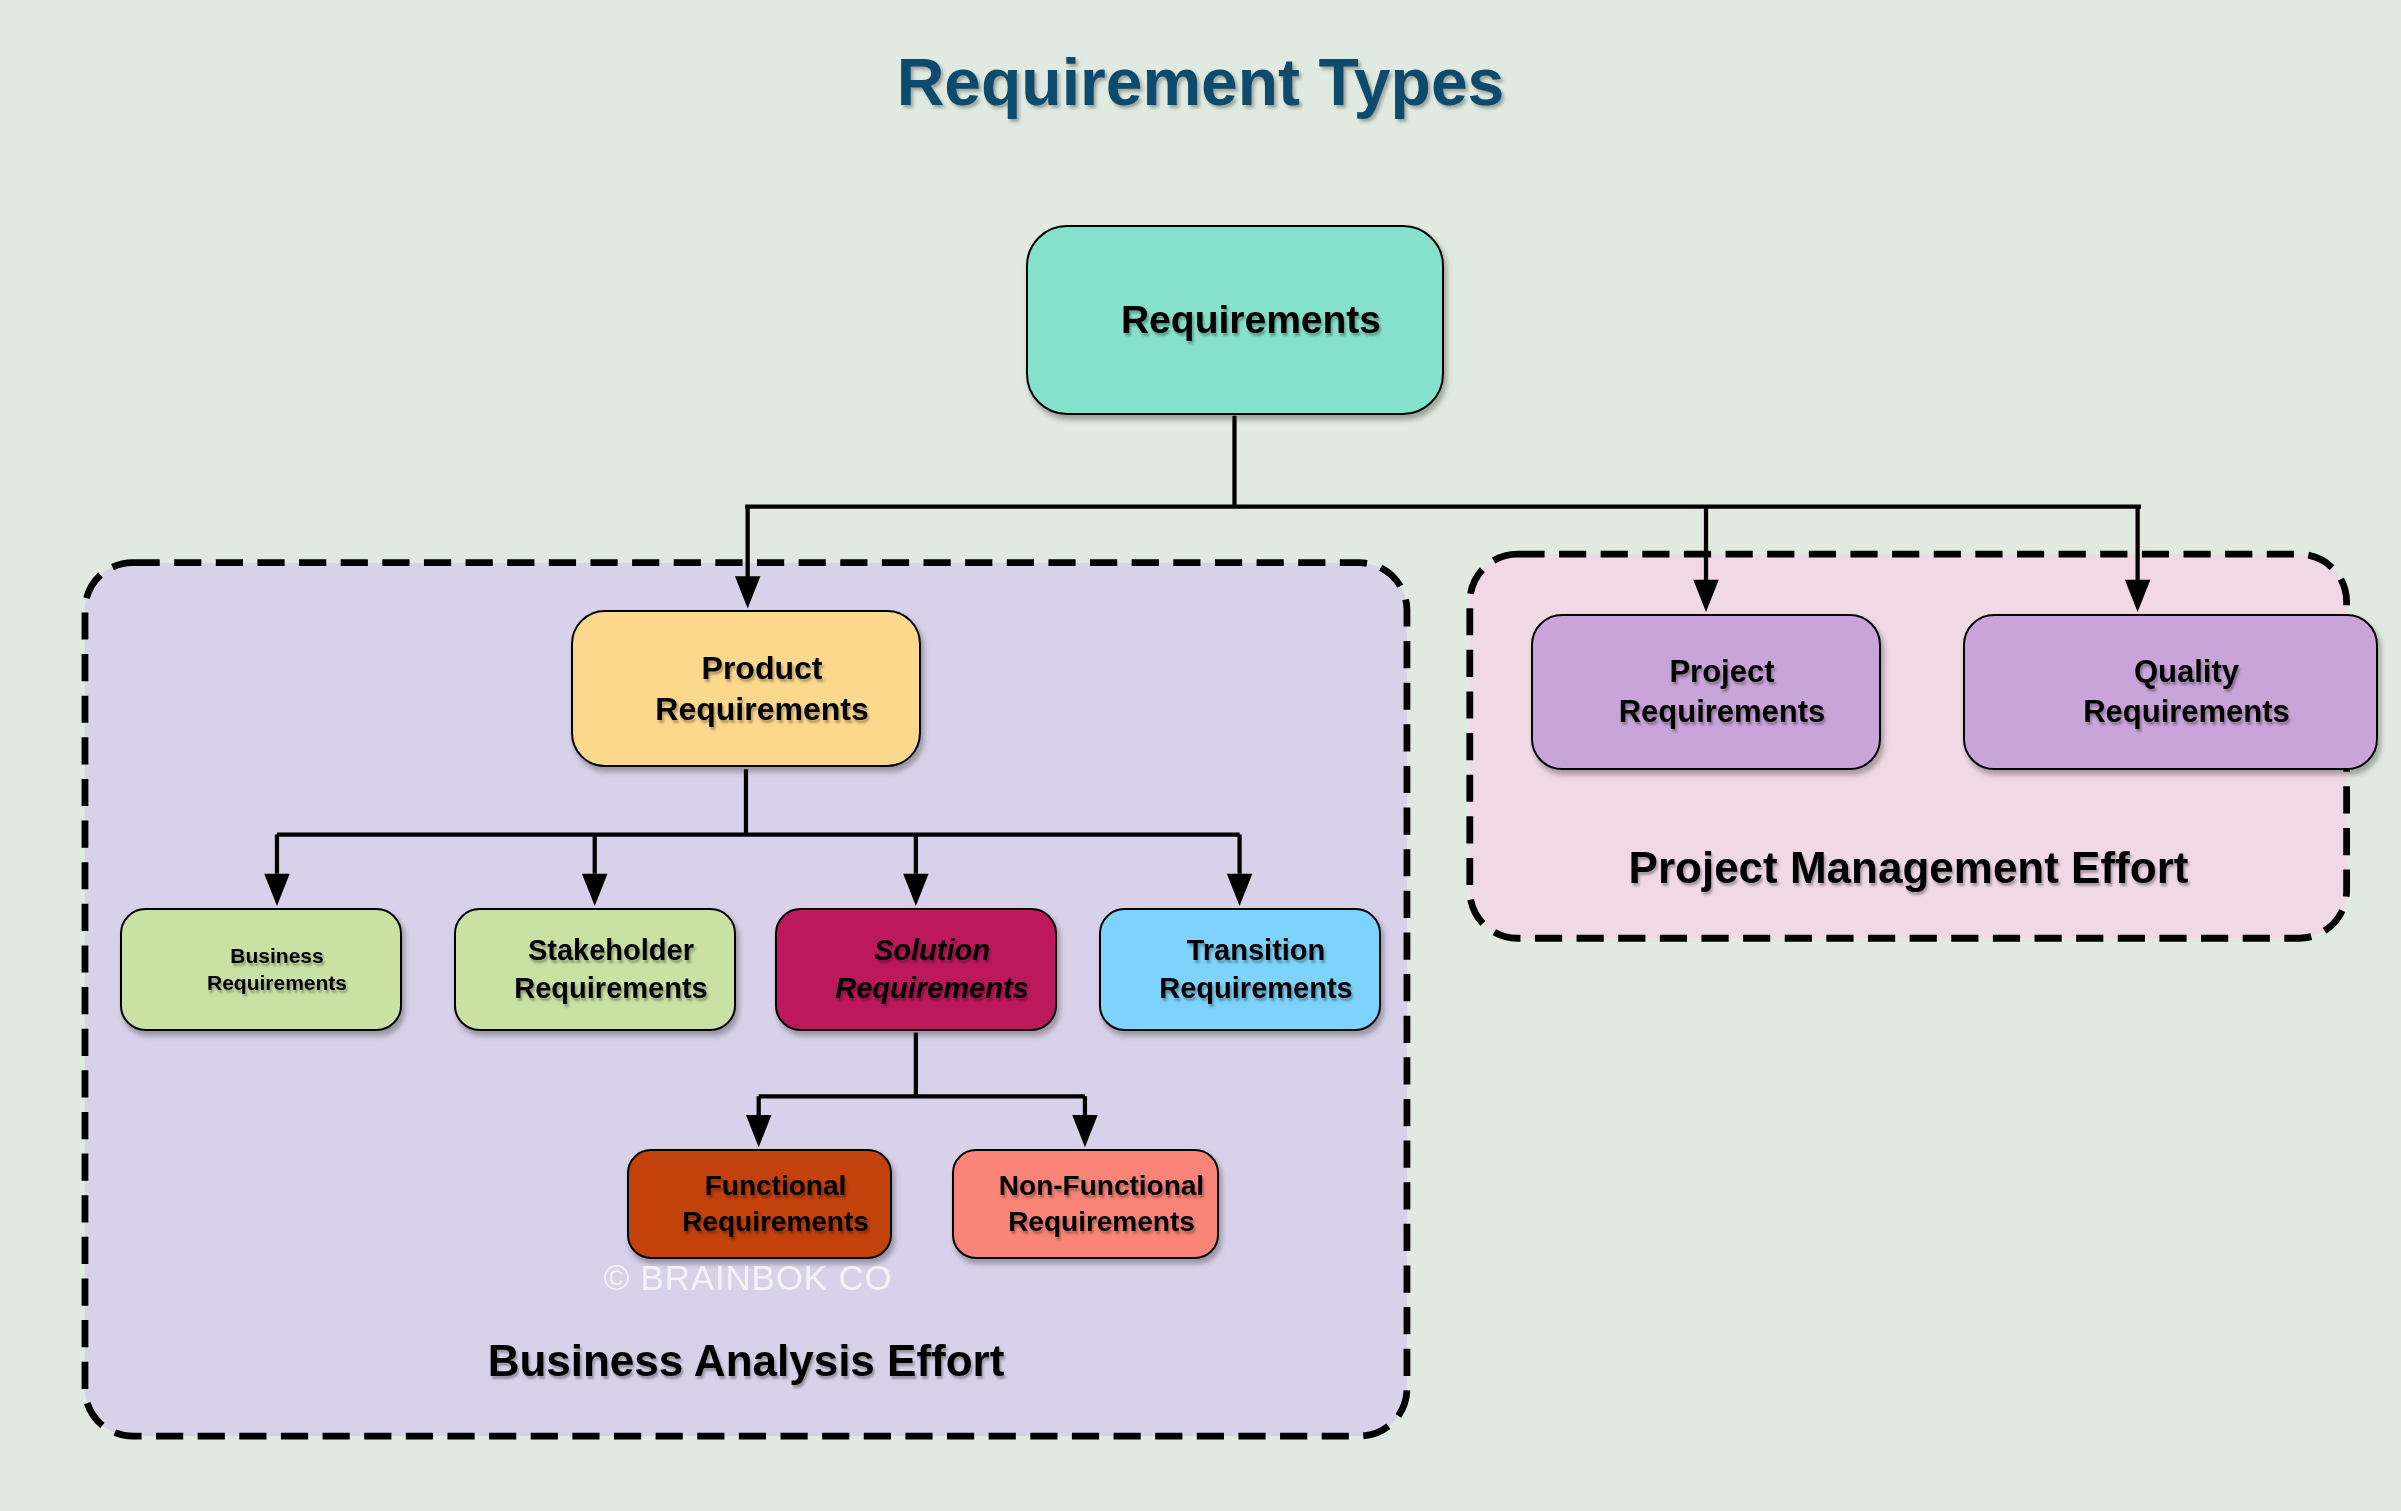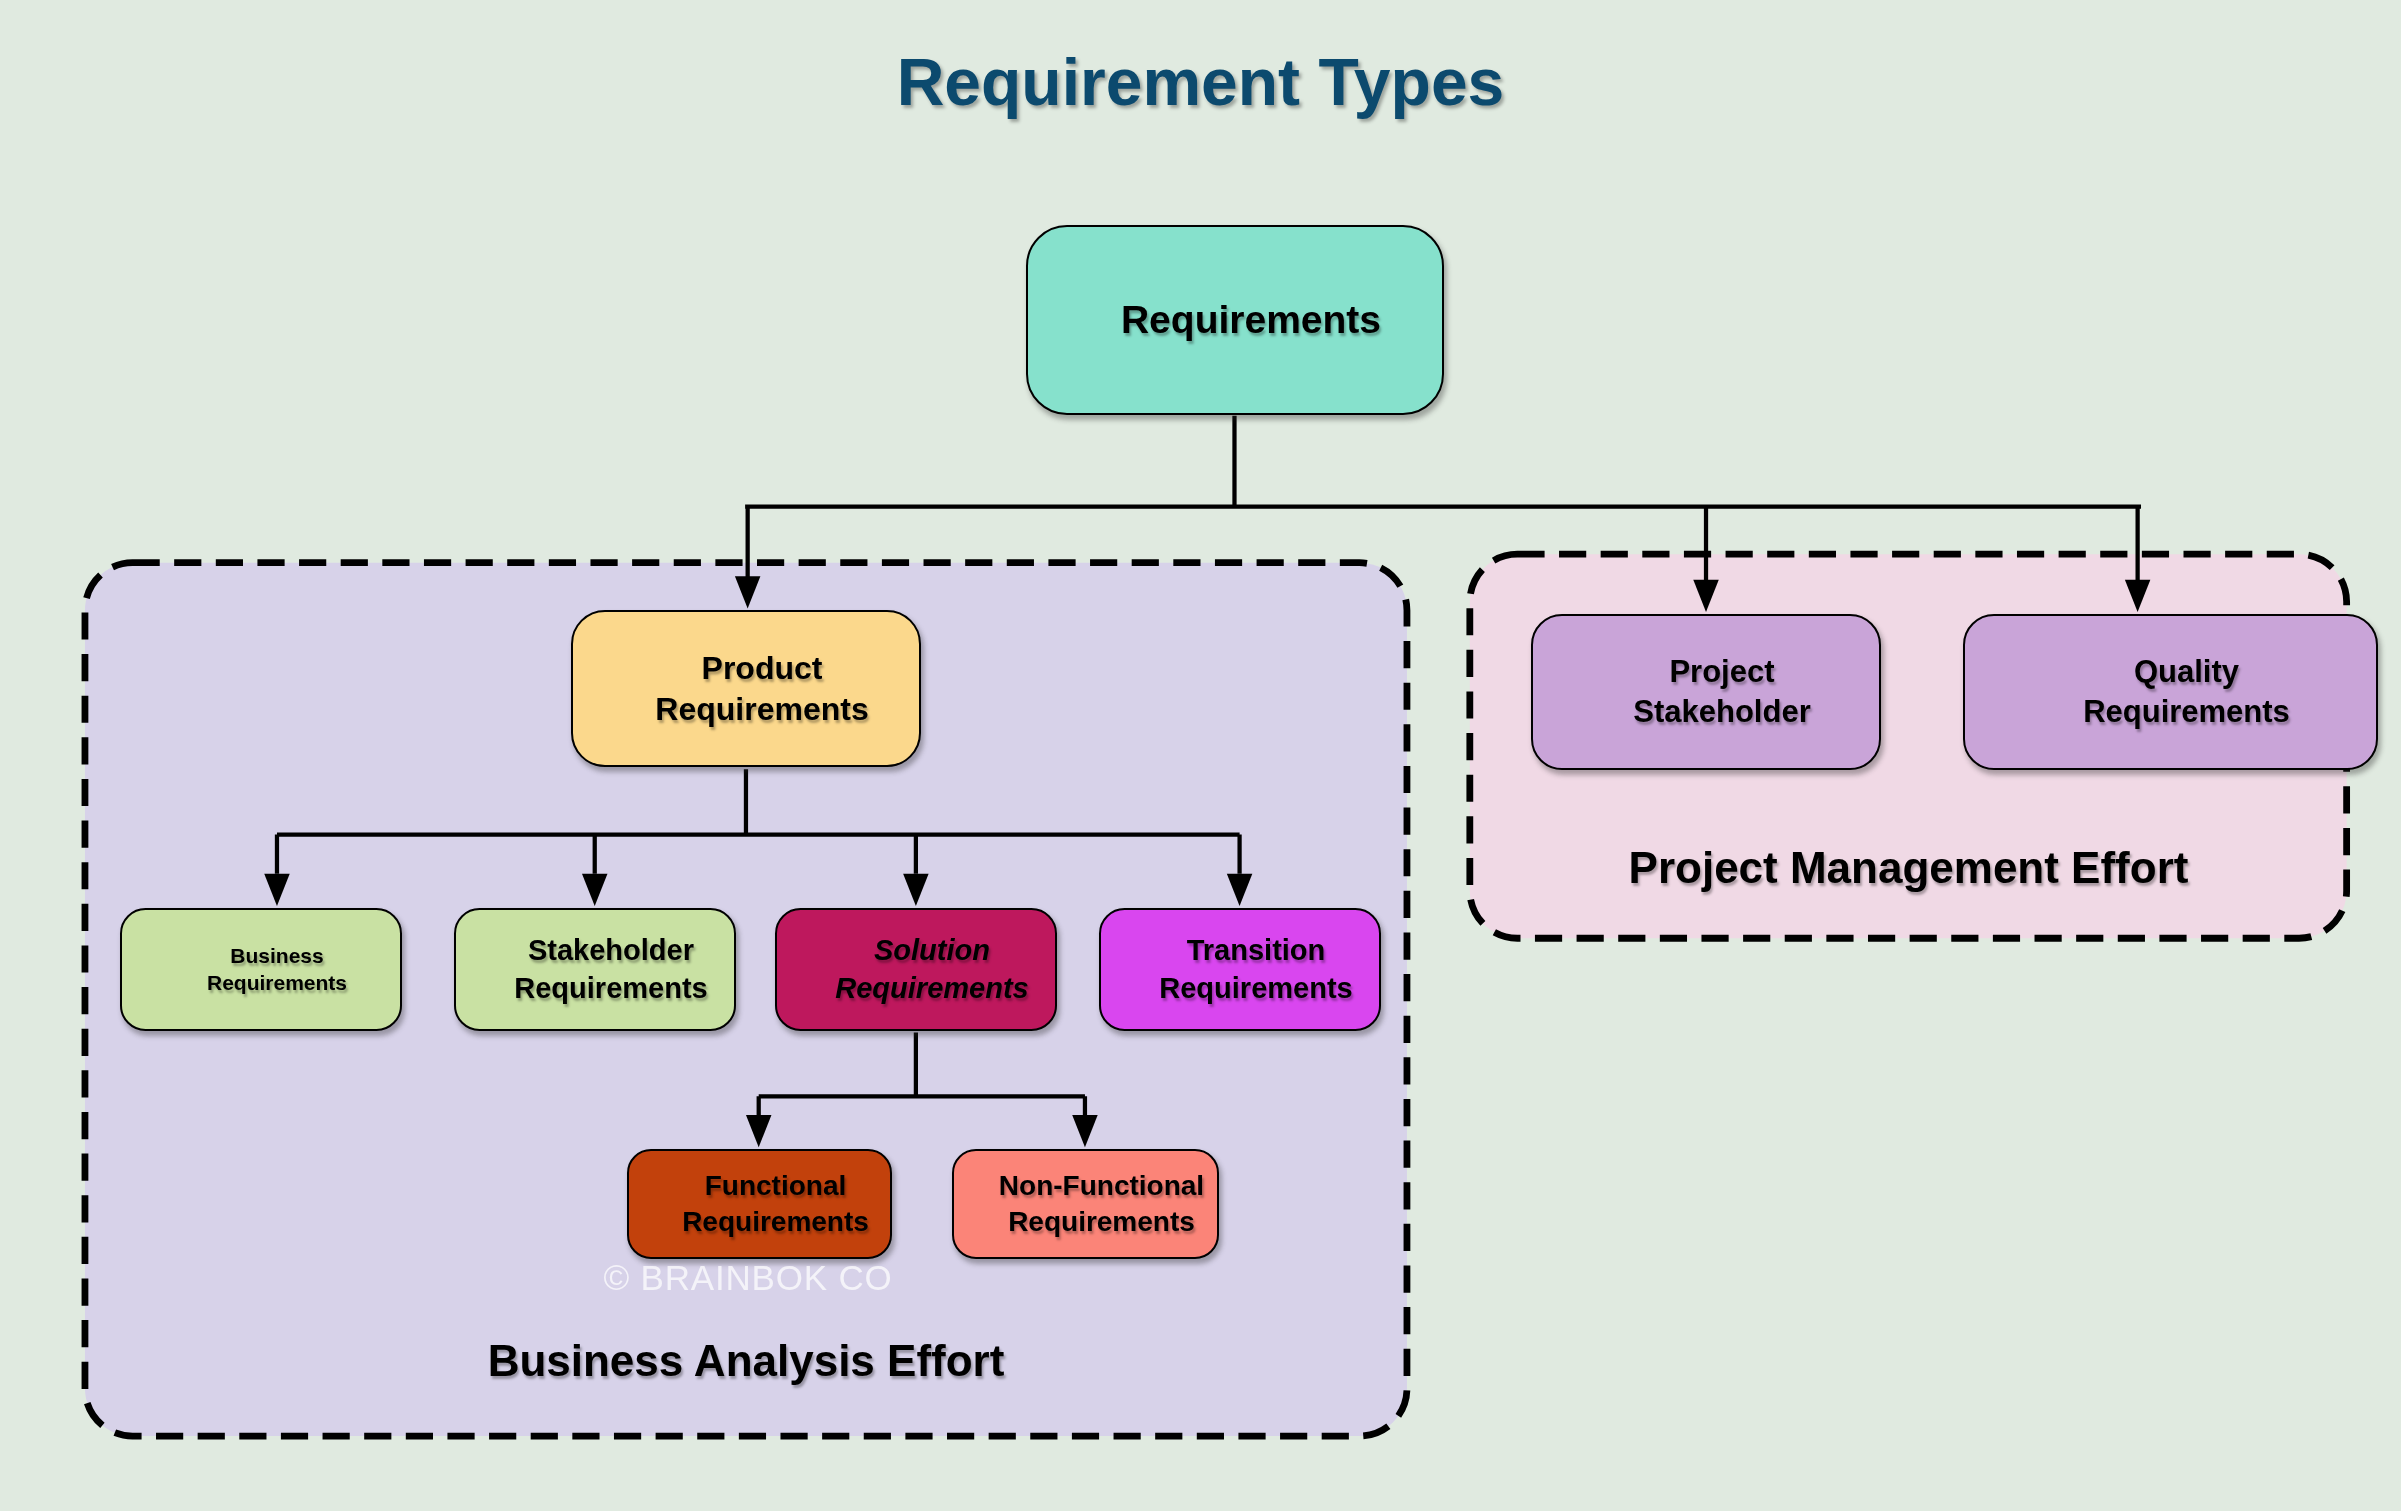--- a/index.html
+++ b/index.html
@@ -116,31 +116,31 @@
 
   <div class="node node-business" style="background: rgb(201, 225, 163);">Business
 Requirements</div>
 
   <div class="node node-stakeholder" style="background: rgb(201, 225, 163);">Stakeholder
 Requirements</div>
 
   <div class="node node-solution" style="background: #be185d; font-style: italic;">Solution
 Requirements</div>
 
-  <div class="node node-transition" style="background: #d946ef; text-align: center;">Transition
+  <div class="node node-transition" style="background: #7dd3fc; text-align: center;">Transition
 Requirements</div>
 
   <div class="node node-functional" style="background: #c2410c;">Functional
 Requirements</div>
 
   <div class="node node-nonfunctional" style="background: rgb(251, 132, 120);">Non-Functional
 Requirements</div>
 
   <div class="node node-project" style="background: rgb(201, 164, 216);">Project
-Stakeholder</div>
+Requirements</div>
 
   <div class="node node-quality" style="background: rgb(201, 164, 216);">Quality
 Requirements</div>
 
   <div class="group-label label-business-analysis">Business Analysis Effort</div>
   <div class="group-label label-project-management">Project Management Effort</div>
 
   <div class="watermark">© BRAINBOK CO</div>
 
 </div>

